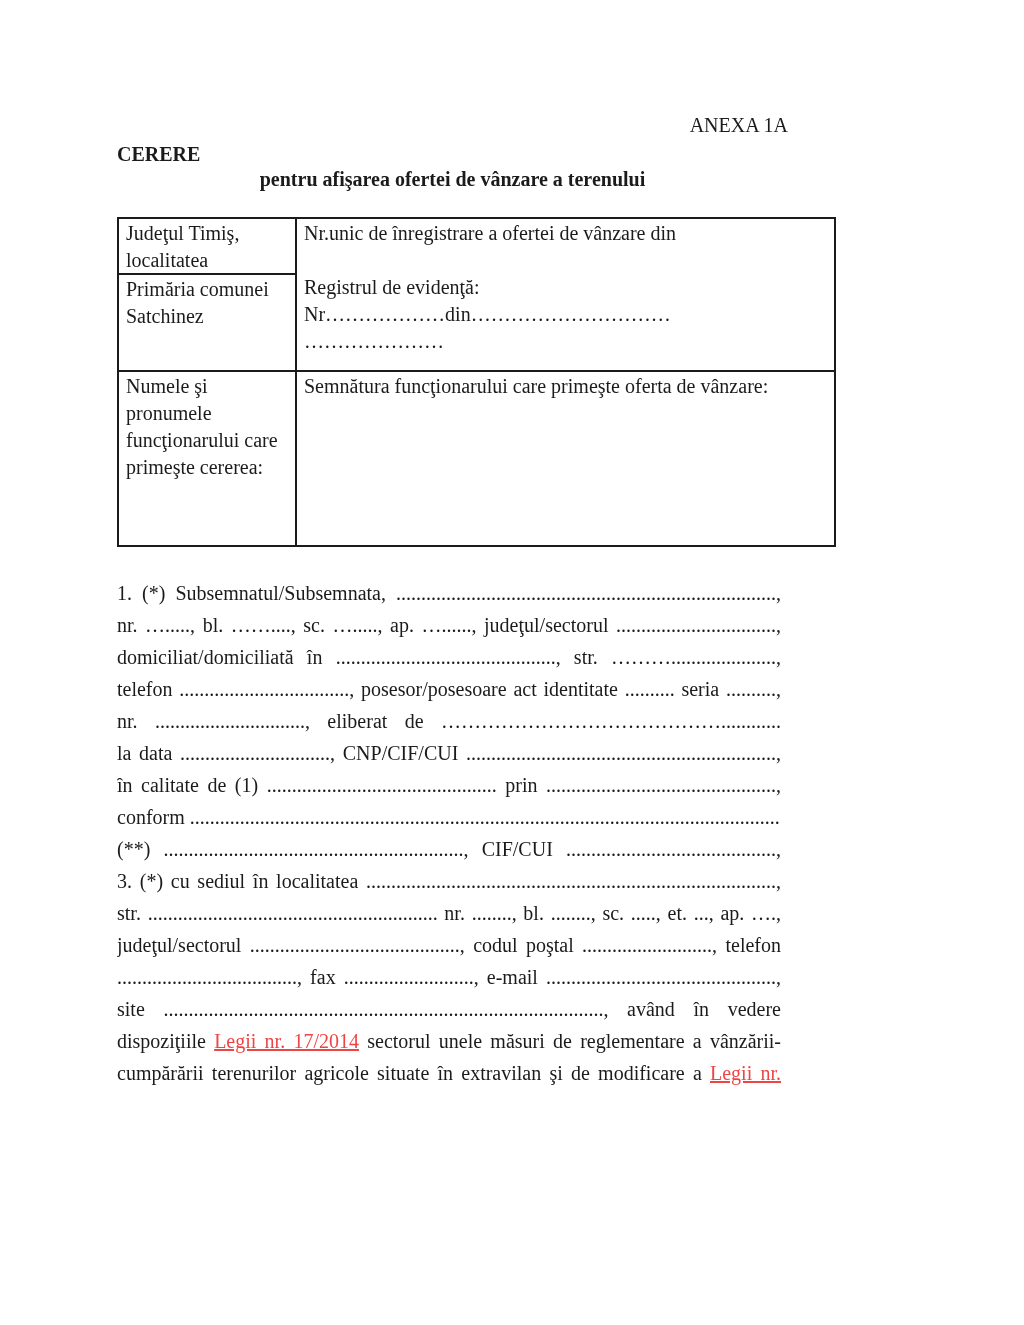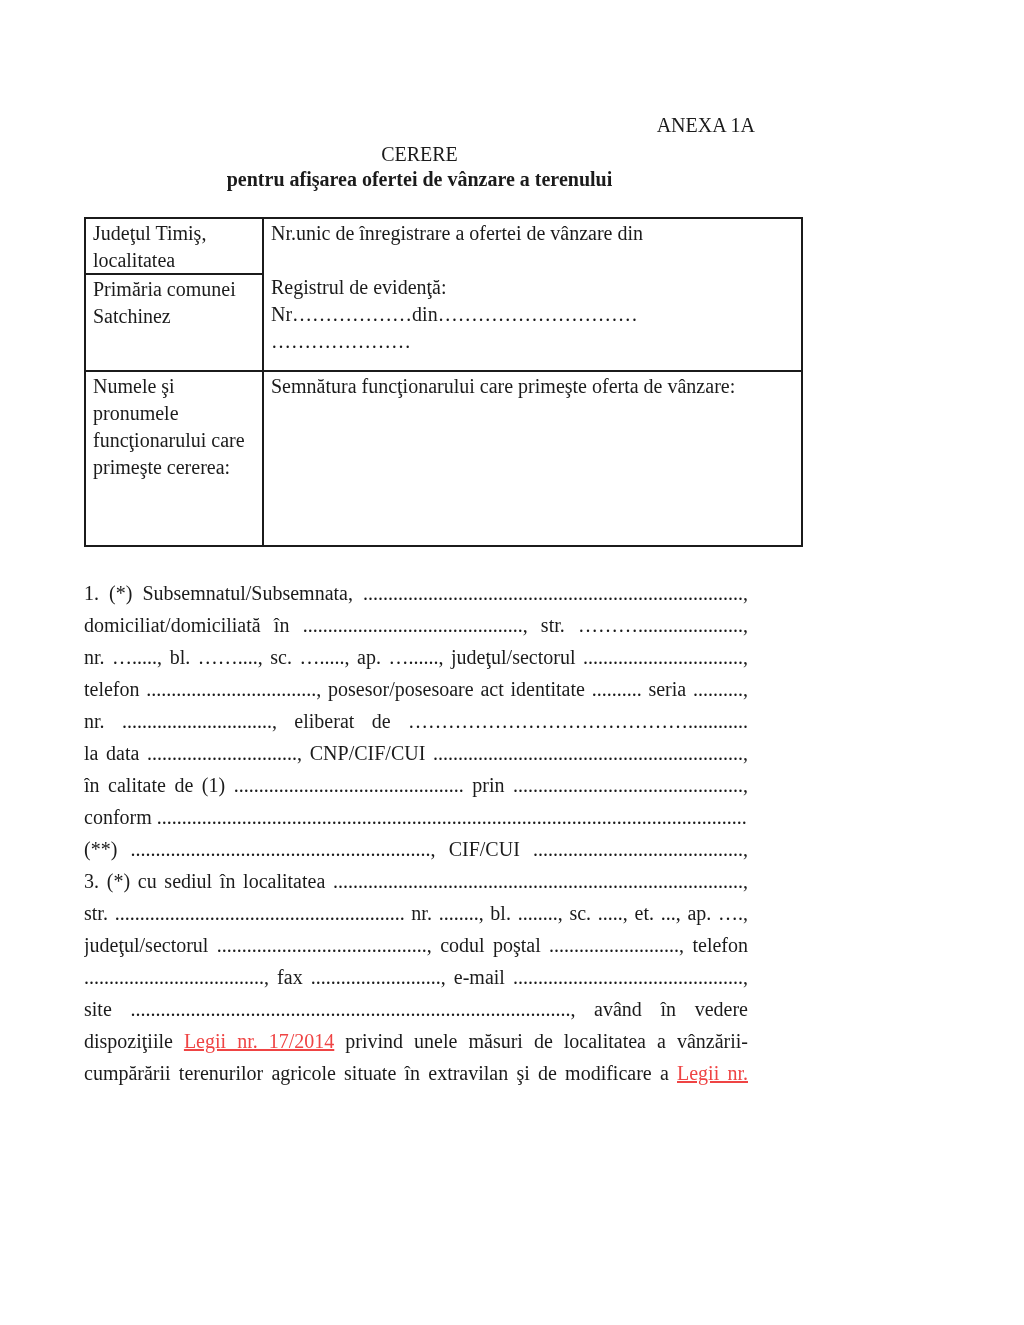--- a/index.html
+++ b/index.html
@@ -4,31 +4,31 @@
 <style>
   html, body { margin: 0; padding: 0; }
   body {
     width: 1024px; height: 1325px;
     background: #ffffff;
     color: #1b1b1b;
     font-family: "Liberation Serif", "DejaVu Serif", serif;
     font-size: 20px;
     position: relative;
   }
-  .content { width: 671px; margin-left: 84px; }
+  .content { width: 671px; margin-left: 117px; }
 
   .annex {
     padding-top: 112px;
     text-align: right;
     line-height: 26px;
   }
   .title {
     margin-top: 4px;
-    text-align: center;
-    font-weight: normal;
+    text-align: left;
+    font-weight: bold;
     line-height: 25px;
   }
   .subtitle {
     text-align: center;
     font-weight: bold;
     line-height: 25px;
   }
 
   .reg-table {
     margin-top: 25px;
@@ -92,30 +92,30 @@
 
 Registrul de evidenţă:
 Nr………………din…………………………
 …………………</div>
     <div class="tcell cE">Semnătura funcţionarului care primeşte oferta de vânzare:</div>
   </div>
 
 
   <div class="paragraphs">
     <div class="line">1. (*) Subsemnatul/Subsemnata, ............................................................................,</div>
+    <div class="line">nr. …....., bl. ……...., sc. …....., ap. …......, judeţul/sectorul ................................,</div>
     <div class="line">domiciliat/domiciliată în ............................................, str. ……….....................,</div>
-    <div class="line">nr. …....., bl. ……...., sc. …....., ap. …......, judeţul/sectorul ................................,</div>
     <div class="line">telefon .................................., posesor/posesoare act identitate .......... seria ..........,</div>
     <div class="line">nr. .............................., eliberat de ……………………………………............</div>
     <div class="line">la data .............................., CNP/CIF/CUI ..............................................................,</div>
     <div class="line">în calitate de (1) .............................................. prin ..............................................,</div>
     <div class="line">conform .............................................................................................................................. .</div>
     <div class="line">(**) ............................................................, CIF/CUI ..........................................,</div>
     <div class="line">3. (*) cu sediul în localitatea ..................................................................................,</div>
     <div class="line">str. .......................................................... nr. ........, bl. ........, sc. ....., et. ..., ap. ….,</div>
     <div class="line">judeţul/sectorul .........................................., codul poştal .........................., telefon</div>
     <div class="line">...................................., fax .........................., e-mail ..............................................,</div>
     <div class="line">site ........................................................................................, având în vedere</div>
-    <div class="line"><span>dispoziţiile </span><span class="law-link">Legii nr. 17/2014</span><span> privind unele măsuri de localitatea a vânzării-</span></div>
+    <div class="line"><span>dispoziţiile </span><span class="law-link">Legii nr. 17/2014</span><span> sectorul unele măsuri de reglementare a vânzării-</span></div>
     <div class="line"><span>cumpărării terenurilor agricole situate în extravilan şi de modificare a </span><span class="law-link">Legii nr.</span></div>
   </div>
 
 </div>
 
 </body></html>

